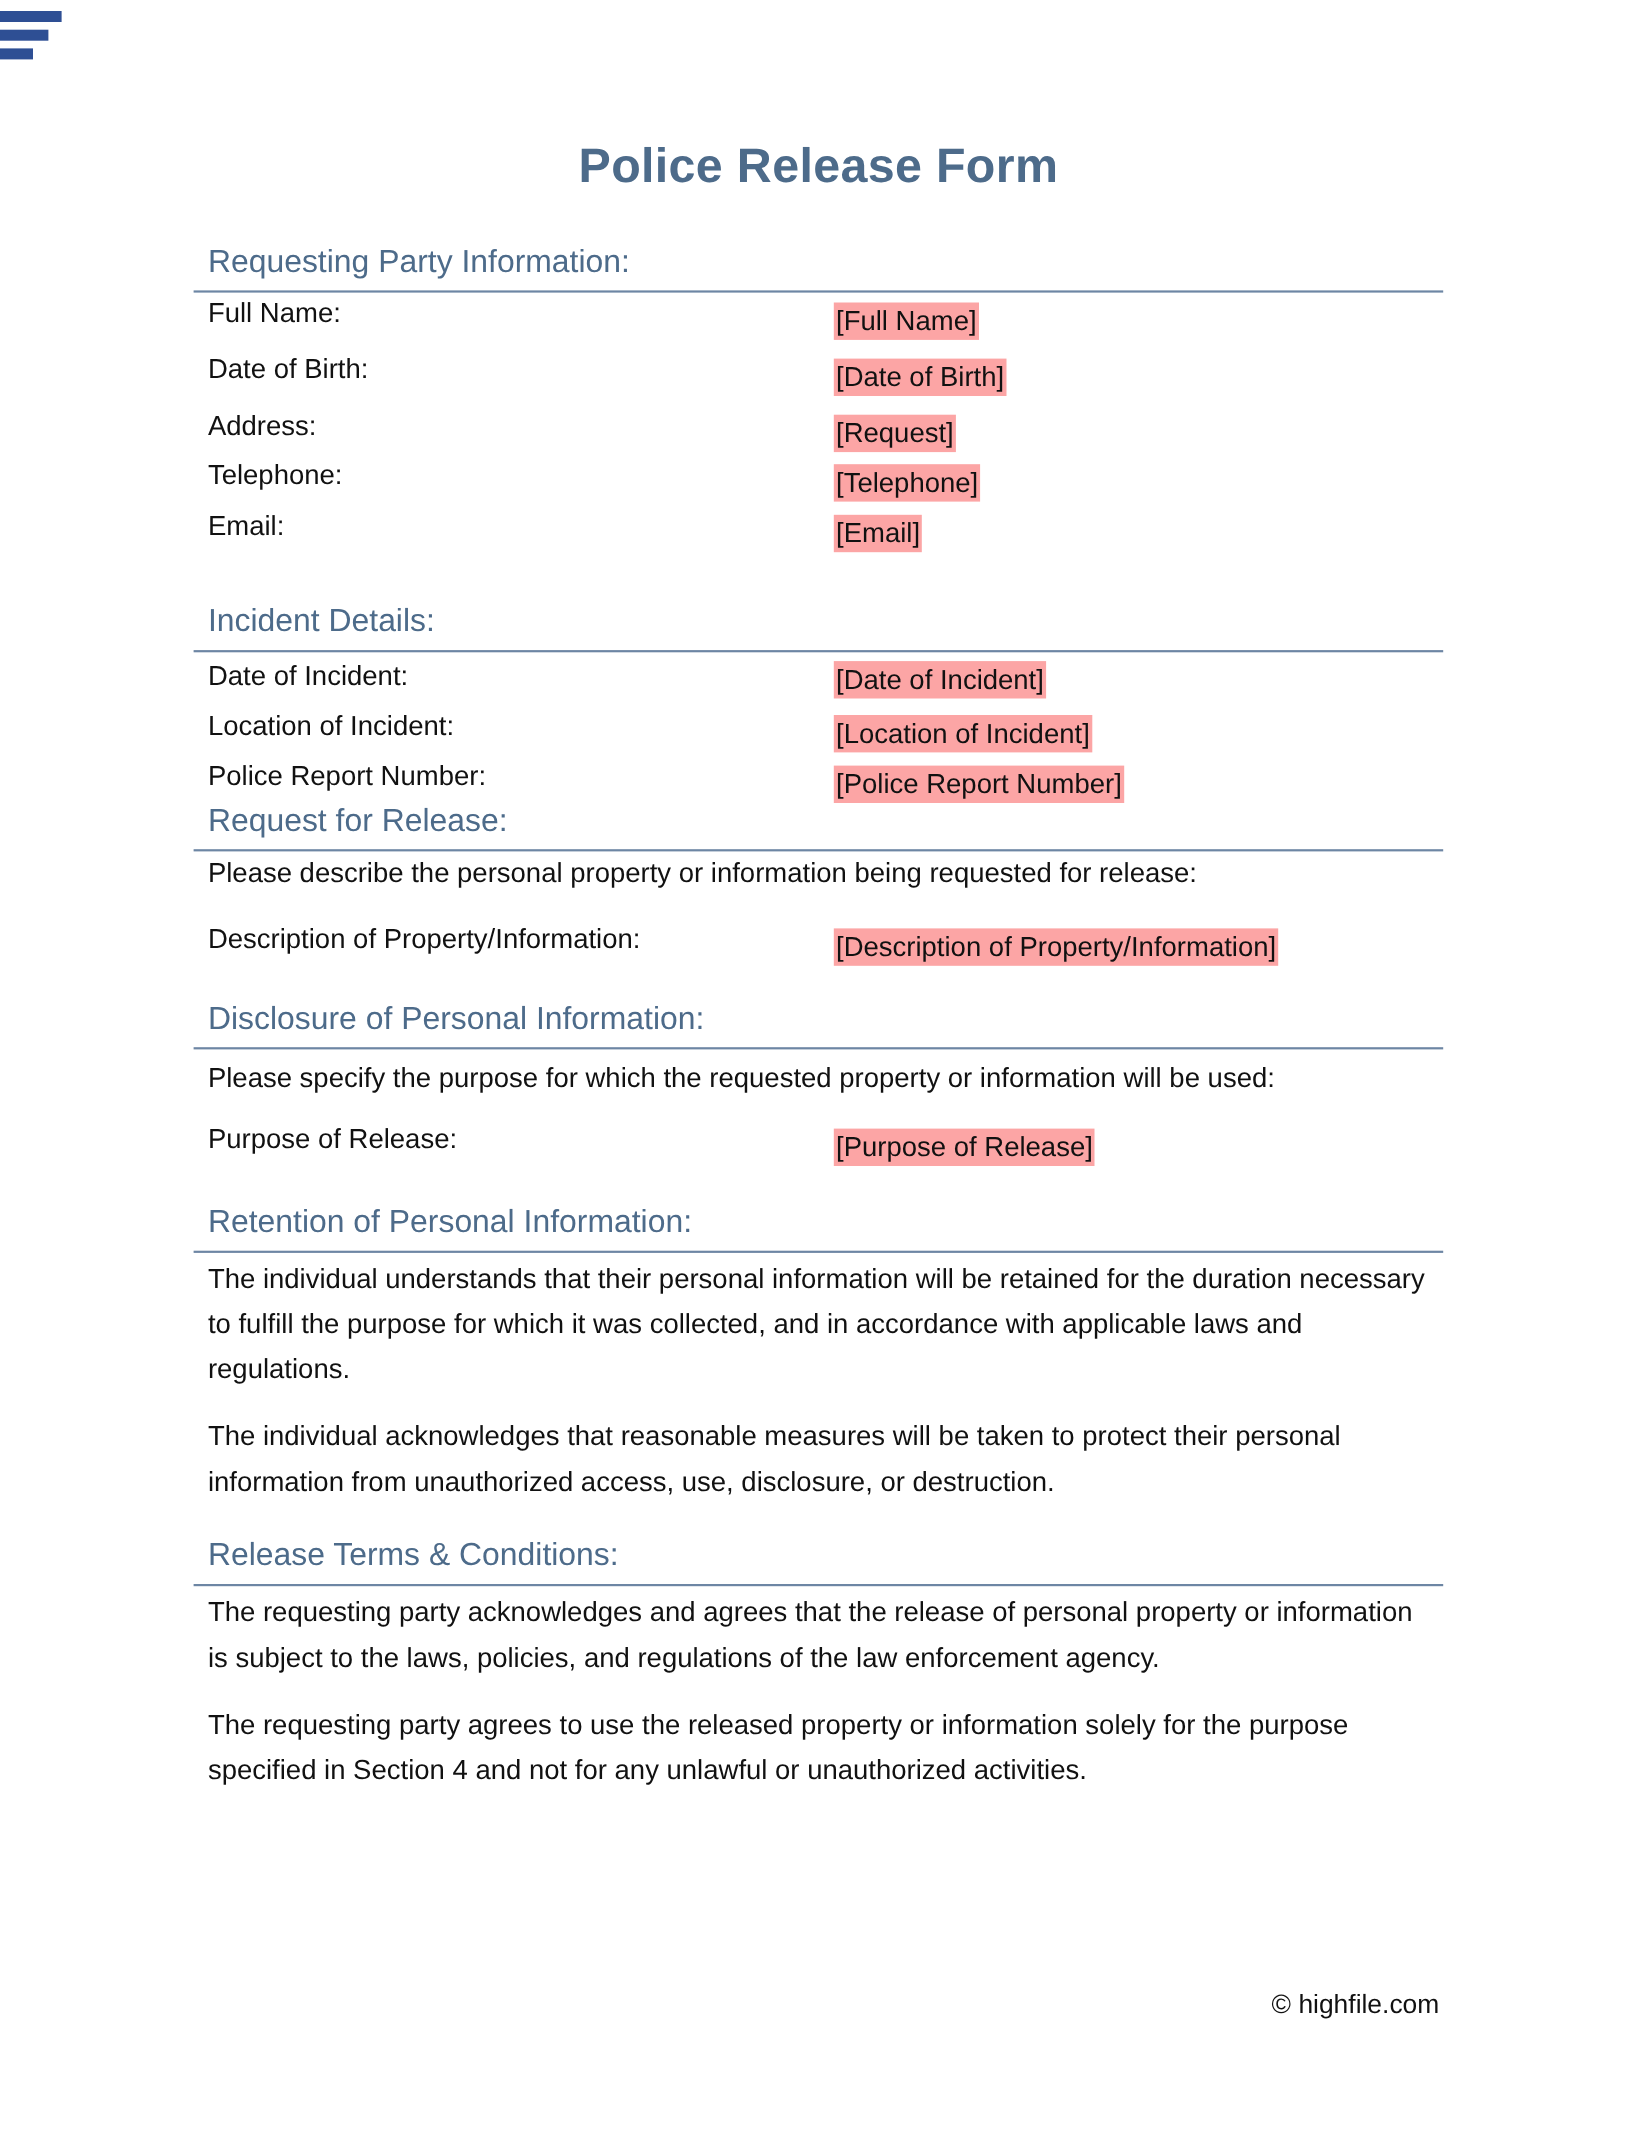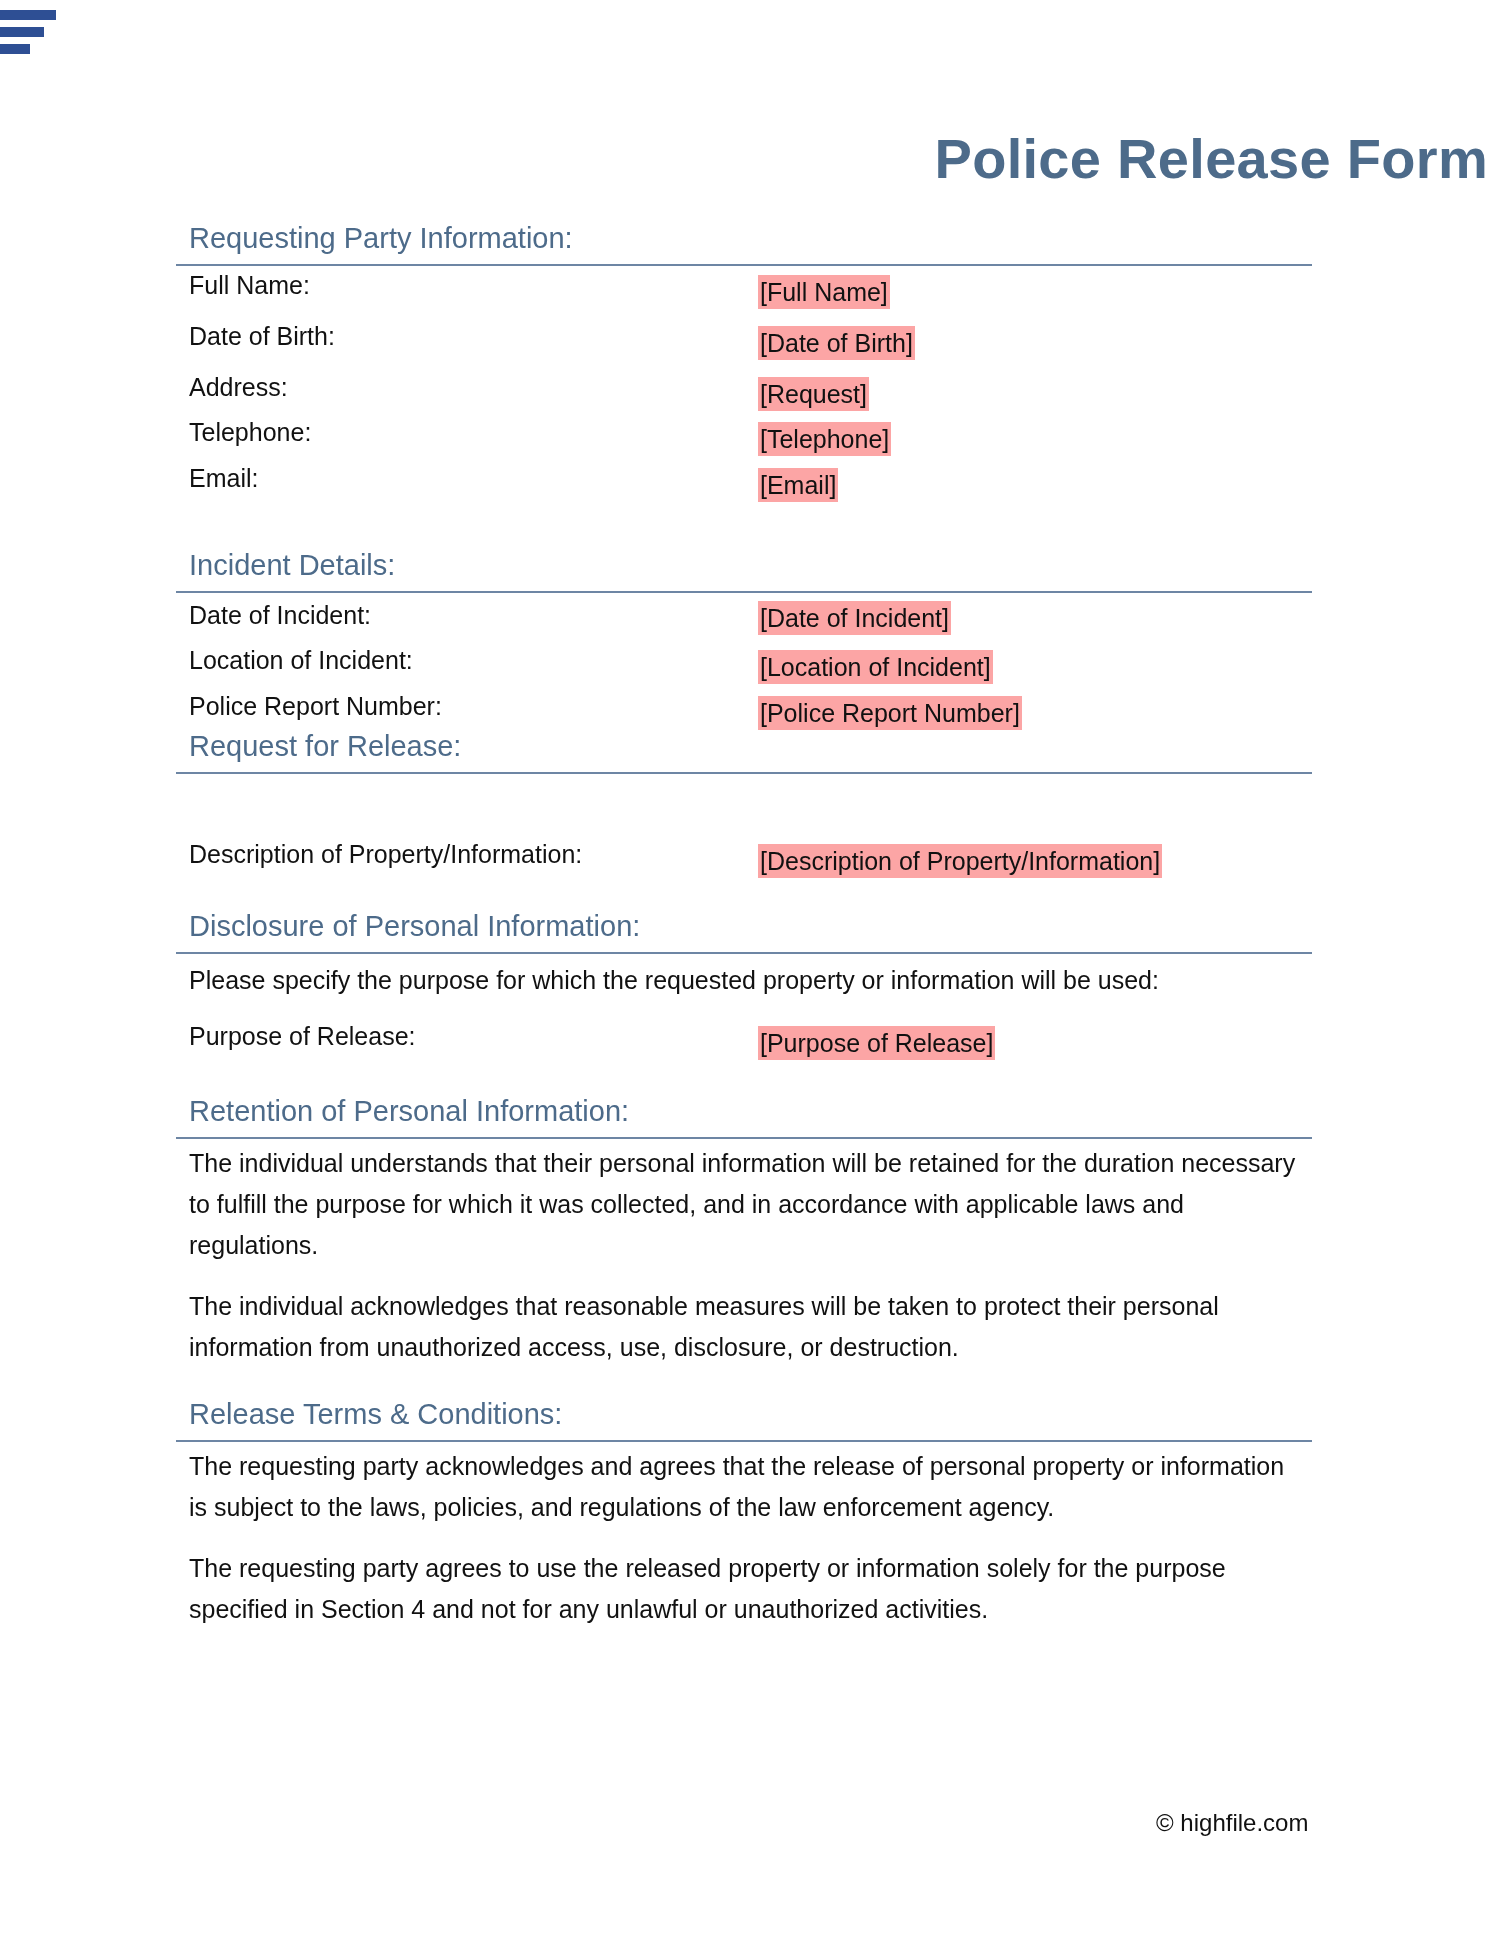--- a/index.html
+++ b/index.html
@@ -1,19 +1,19 @@
 <!DOCTYPE html>
 <html><head>
 <meta charset="utf-8">
 <style>
   html,body{margin:0;padding:0;background:#fff;}
   body{width:1500px;height:1941px;position:relative;overflow:hidden;font-family:"Liberation Sans",sans-serif;color:#111;}
   .logo{position:absolute;left:0;top:10px;}
   .logo div{height:10px;background:#2e4f94;margin-bottom:7px;}
-  .title{position:absolute;left:0;width:1488px;top:126px;text-align:right;font-size:56px;font-weight:bold;color:#4d6b8a;letter-spacing:0.3px;}
+  .title{position:absolute;left:0;width:1488px;top:126px;text-align:center;font-size:44px;font-weight:bold;color:#4d6b8a;letter-spacing:0.3px;}
   .sec{position:absolute;left:176px;width:1136px;}
   .sec-h{font-size:29px;font-weight:normal;color:#4d6b8a;padding-left:13px;height:44px;line-height:36px;border-bottom:2px solid #6d86a4;}
   .row{position:absolute;left:13px;font-size:25px;}
   .lbl{position:absolute;left:0;font-weight:normal;white-space:nowrap;}
   .val{position:absolute;left:569px;background:#fca5a5;white-space:nowrap;padding:0 2px;line-height:34px;}
   .para{position:absolute;left:13px;width:1110px;font-size:25px;line-height:41px;}
   .footer{position:absolute;left:1156px;top:1809px;font-size:24px;text-align:center;}
 </style>
 </head>
 <body>
@@ -61,20 +61,21 @@
       <span class="val" style="top:4px">[Location of Incident]</span>
     </div>
   <div class="row" style="top:145px">
       <span class="lbl">Police Report Number:</span>
       <span class="val" style="top:4px">[Police Report Number]</span>
     </div>
 </div>
 
 <div class="sec" style="top:728px;">
   <div class="sec-h">Request for Release:</div>
+  <div class="para" style="top:46px">Please describe the personal property or information being requested for release:</div>
   <div class="row" style="top:112px">
       <span class="lbl">Description of Property/Information:</span>
       <span class="val" style="top:4px">[Description of Property/Information]</span>
     </div>
 </div>
 
 <div class="sec" style="top:908px;">
   <div class="sec-h">Disclosure of Personal Information:</div>
   <div class="para" style="top:52px">Please specify the purpose for which the requested property or information will be used:</div>
   <div class="row" style="top:114px">

